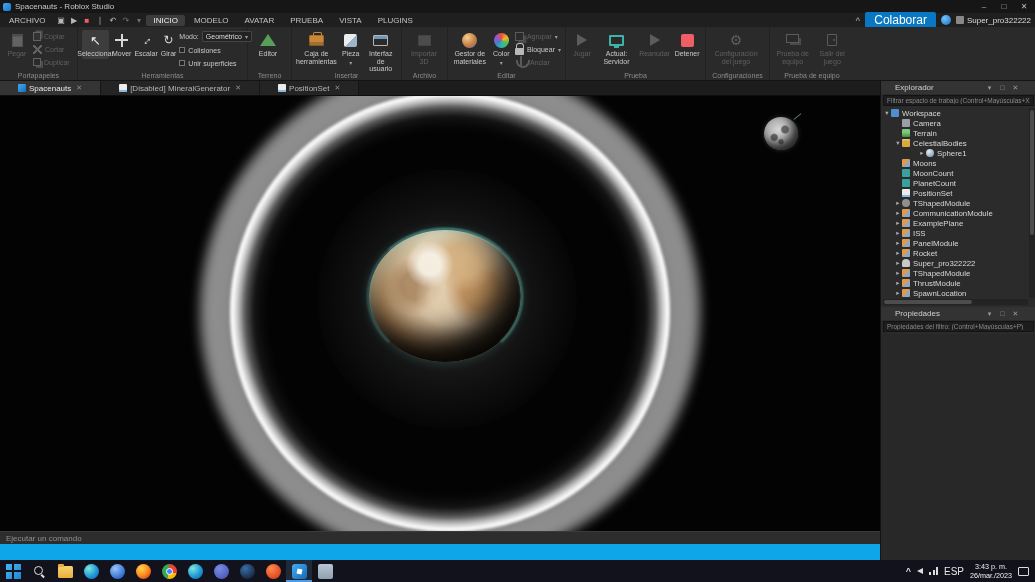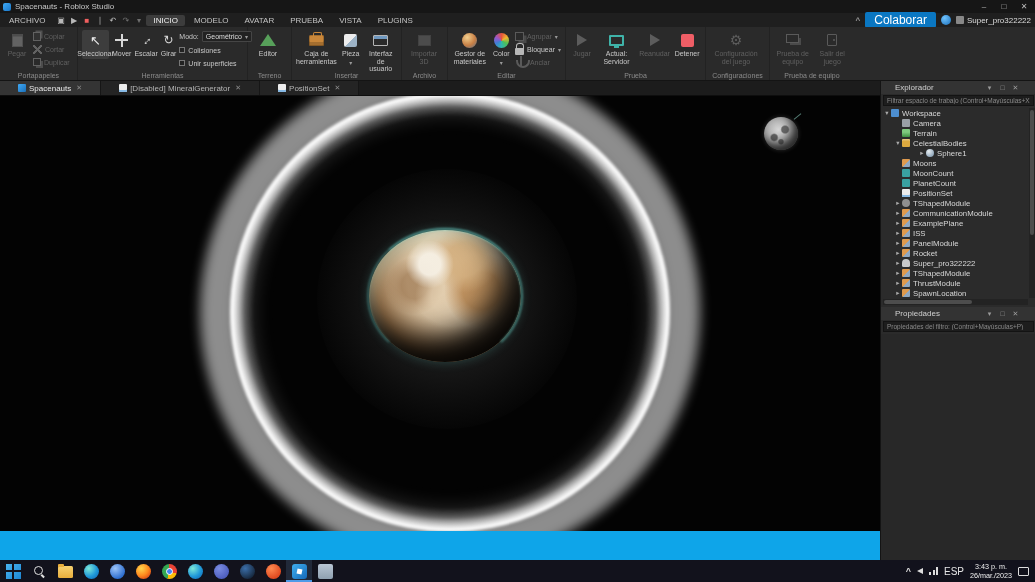--- a/index.html
+++ b/index.html
@@ -459,20 +459,23 @@
     </div>
 
   <div class="viewport">
     <div class="ring-glow"></div>
     <div class="ring-core"></div>
     <div class="halo"></div>
     <div class="planet"></div>
     <div class="moon"></div>
   </div>
 
+  <div class="commandbar">
+    <input class="cmd-input" placeholder="Ejecutar un comando" style="">
+  </div>
 
   <div class="rightpanel">
     <div class="panelheader ph-exp">
       <span>Explorador</span>
       <span class="ph-sp"></span>
       <span class="ph-ico">▾</span>
       <span class="ph-ico">□</span>
       <span class="ph-ico">✕</span>
     </div>
     <input class="panel-filter pf-exp" placeholder="Filtrar espacio de trabajo (Control+Mayúsculas+X)" style="">

